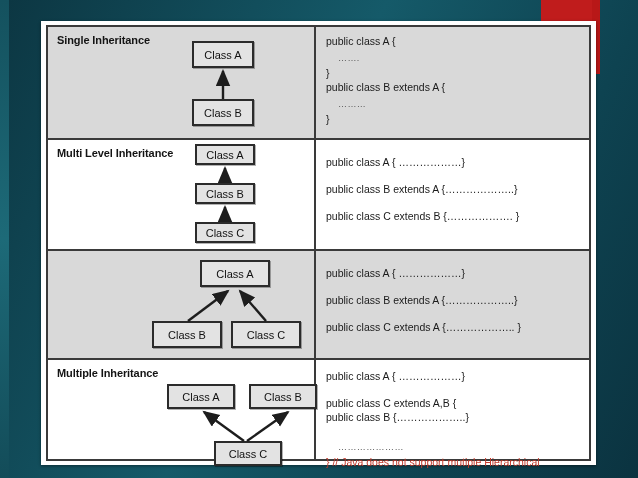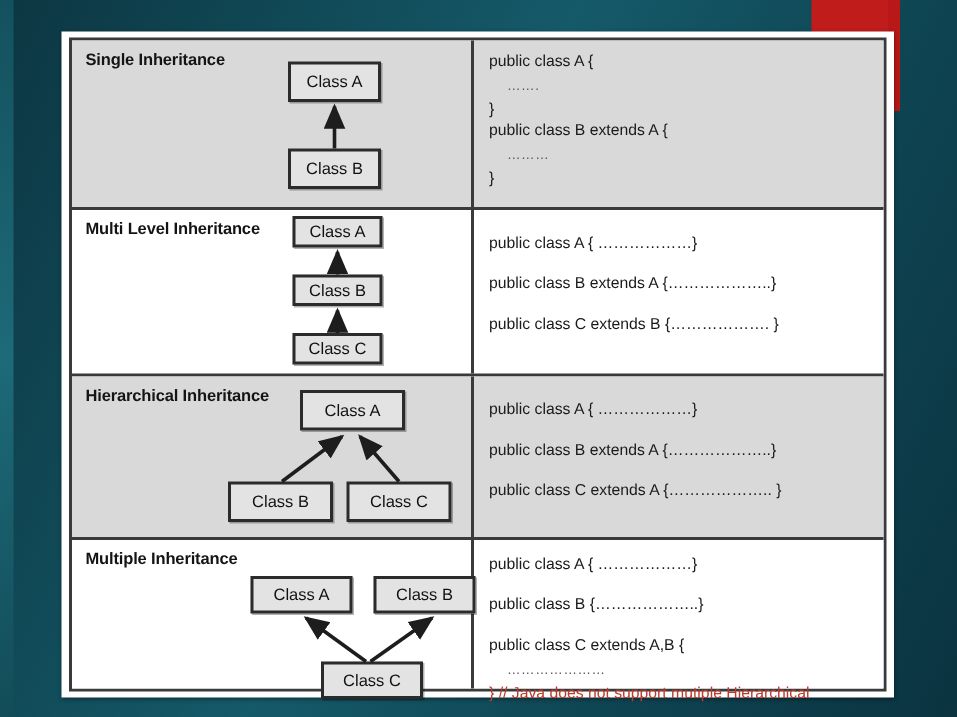--- a/index.html
+++ b/index.html
@@ -177,21 +177,20 @@
       </div>
       <div class="cell-right" style="padding-top:16px;">
         <div class="codeline spaced">public class A { ………………}</div>
         <div class="codeline spaced"><span>public class B </span><b>extends</b><span> A {………………..}</span></div>
         <div class="codeline"><span>public class C </span><b>extends</b><span>  B {………………. }</span></div>
       </div>
     </div>
 
     <div class="row shaded" style="height:109px;">
       <div class="cell-left">
-        <div class="row-title">Hierarchical Inheritance</div>
         <div class="diagram">
           <div class="cbox" style="left:152px; top:9px; width:70px; height:27px;">Class A</div>
           <div class="cbox" style="left:104px; top:70px; width:70px; height:27px;">Class B</div>
           <div class="cbox" style="left:183px; top:70px; width:70px; height:27px;">Class C</div>
           <svg class="arrows" width="268" height="109">
             <defs>
               <marker id="ah3" markerWidth="8" markerHeight="8" refX="6.2" refY="3" orient="auto">
                 <path d="M0,0 L7,3 L0,6 z" fill="#1d1d1d"></path>
               </marker>
             </defs>
@@ -220,21 +219,21 @@
                 <path d="M0,0 L7,3 L0,6 z" fill="#1d1d1d"></path>
               </marker>
             </defs>
             <line x1="196" y1="81" x2="156" y2="52" stroke="#1d1d1d" stroke-width="2.4" marker-end="url(#ah4)"></line>
             <line x1="199" y1="81" x2="240" y2="52" stroke="#1d1d1d" stroke-width="2.4" marker-end="url(#ah4)"></line>
           </svg>
         </div>
       </div>
       <div class="cell-right" style="padding-top:10px;">
         <div class="codeline spaced">public class A { ………………}</div>
+        <div class="codeline tight"><span>public class C </span><b>extends</b><span>  A,B {</span></div>
         <div class="codeline spaced">public class B {………………..}</div>
-        <div class="codeline tight"><span>public class C </span><b>extends</b><span>  A,B {</span></div>
         <div class="codeline tight indent dots-small">…………………</div>
         <div class="codeline note">} // Java does not support mutiple Hierarchical</div>
       </div>
     </div>
 
   </div>
 </div>
 
 </body></html>

